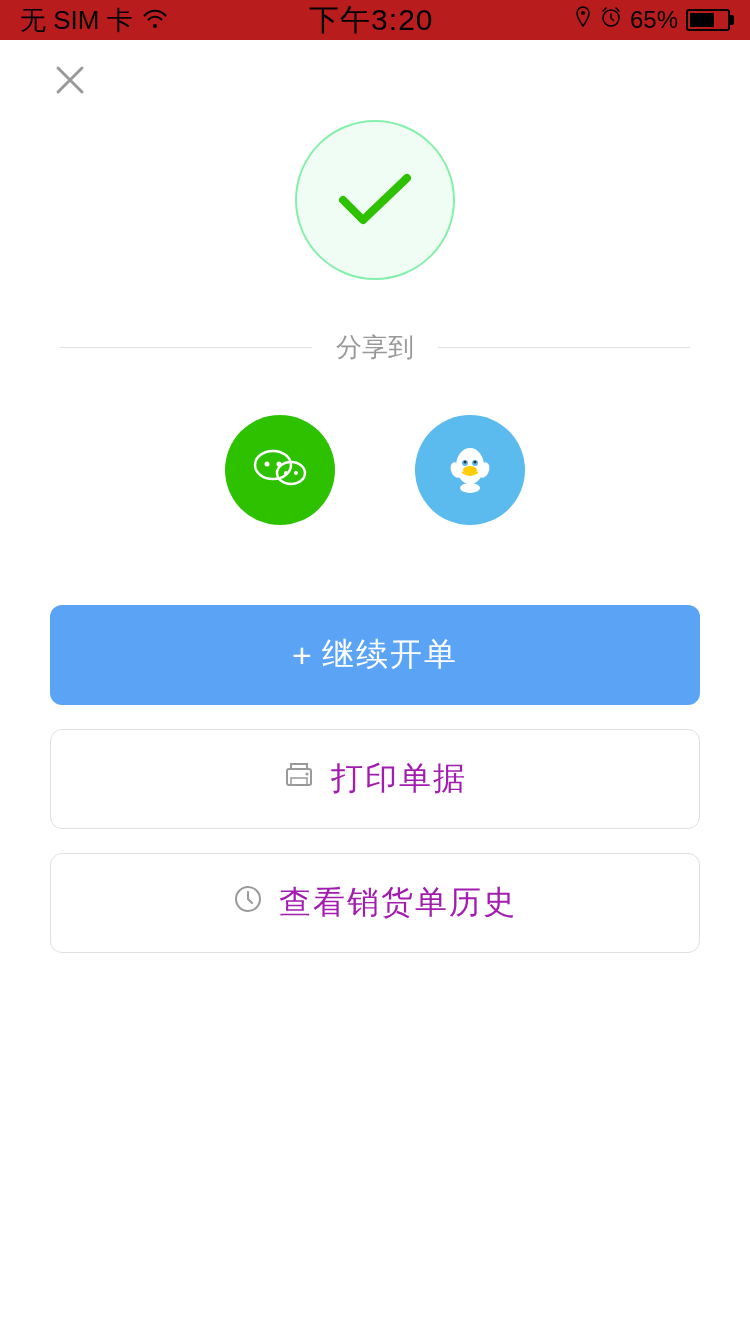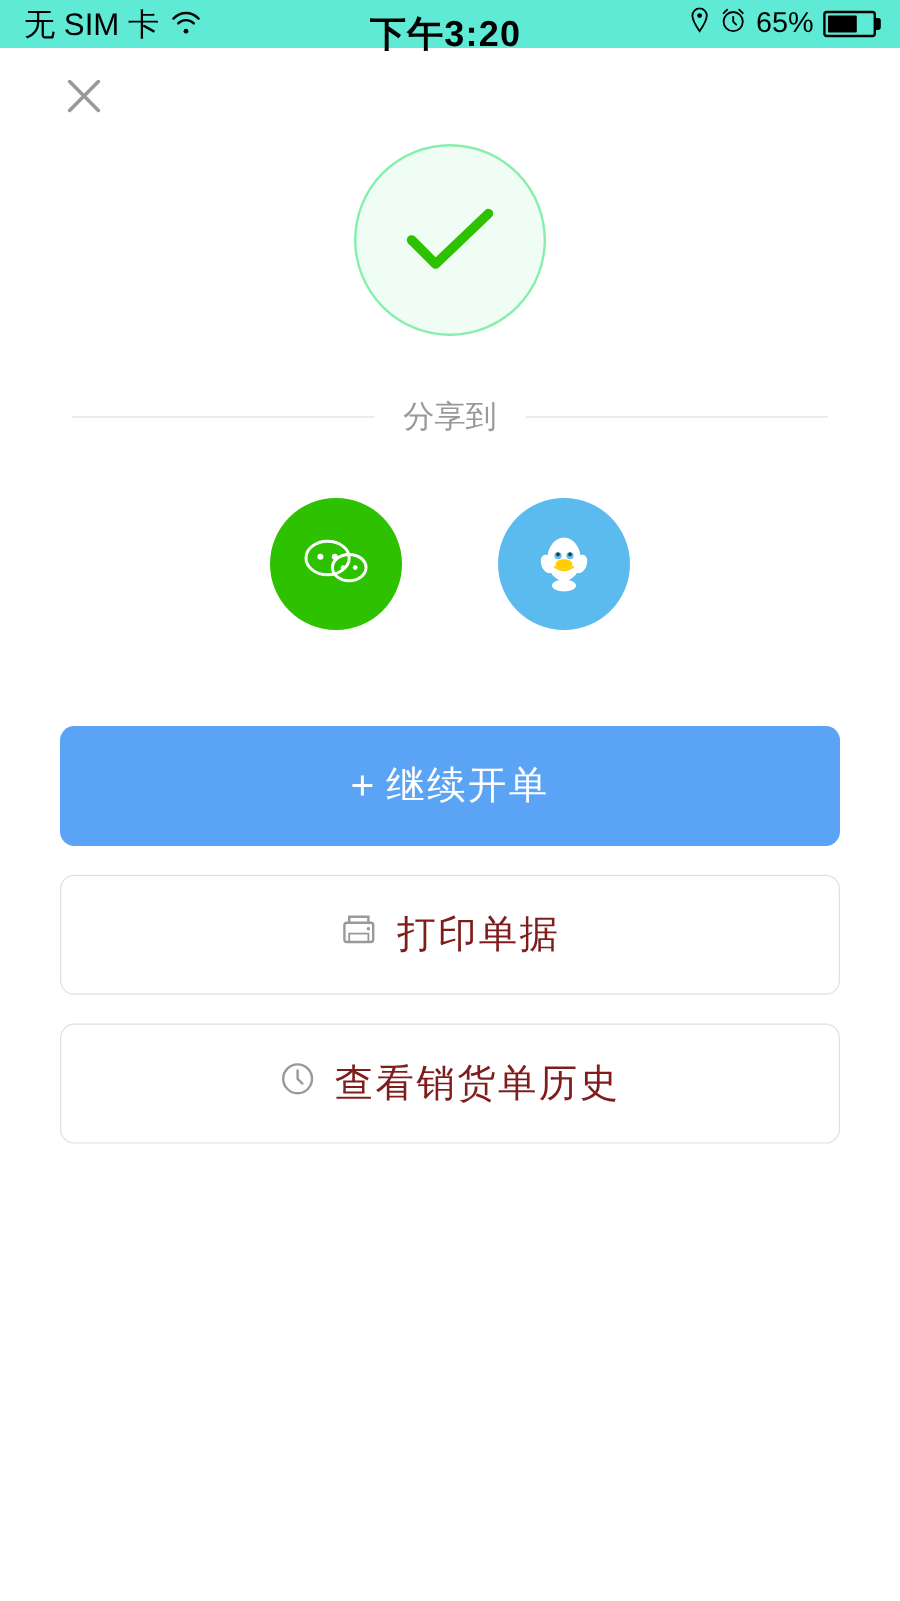--- a/index.html
+++ b/index.html
@@ -14,43 +14,41 @@
       min-height: 1334px;
       background: #ffffff;
       font-family: -apple-system, "PingFang SC", "Helvetica Neue", Arial, sans-serif;
       position: relative;
     }
 
     
     .status-bar {
       width: 100%;
       height: 40px;
-      background: #5eead4;
-      display: flex;
-      align-items: center;
+      background: #b91c1c;
+      display: flex;
       justify-content: space-between;
       padding: 0 20px;
       gap: 48px;
     }
 
     .status-left {
       display: flex;
       align-items: center;
       gap: 8px;
       font-size: 26px;
       font-weight: 500;
       color: #000;
     }
 
     .status-center {
       font-size: 30px;
-      font-weight: 700;
+      font-weight: 400;
       color: #000;
       letter-spacing: 1px;
-      margin-top: 16px;
     }
 
     .status-right {
       display: flex;
       align-items: center;
       gap: 8px;
       font-size: 24px;
       color: #000;
     }
 
@@ -220,21 +218,21 @@
       height: 100px;
       background: #ffffff;
       border: 1px solid #e0e0e0;
       border-radius: 12px;
       display: flex;
       align-items: center;
       justify-content: center;
       gap: 16px;
       cursor: pointer;
       font-size: 32px;
-      color: #7f1d1d;
+      color: #a21caf;
       letter-spacing: 2px;
     }
   </style>
 </head>
 <body>
 
 <div class="status-bar">
   <div class="status-left">
     <span>无 SIM 卡</span>
     <span>

